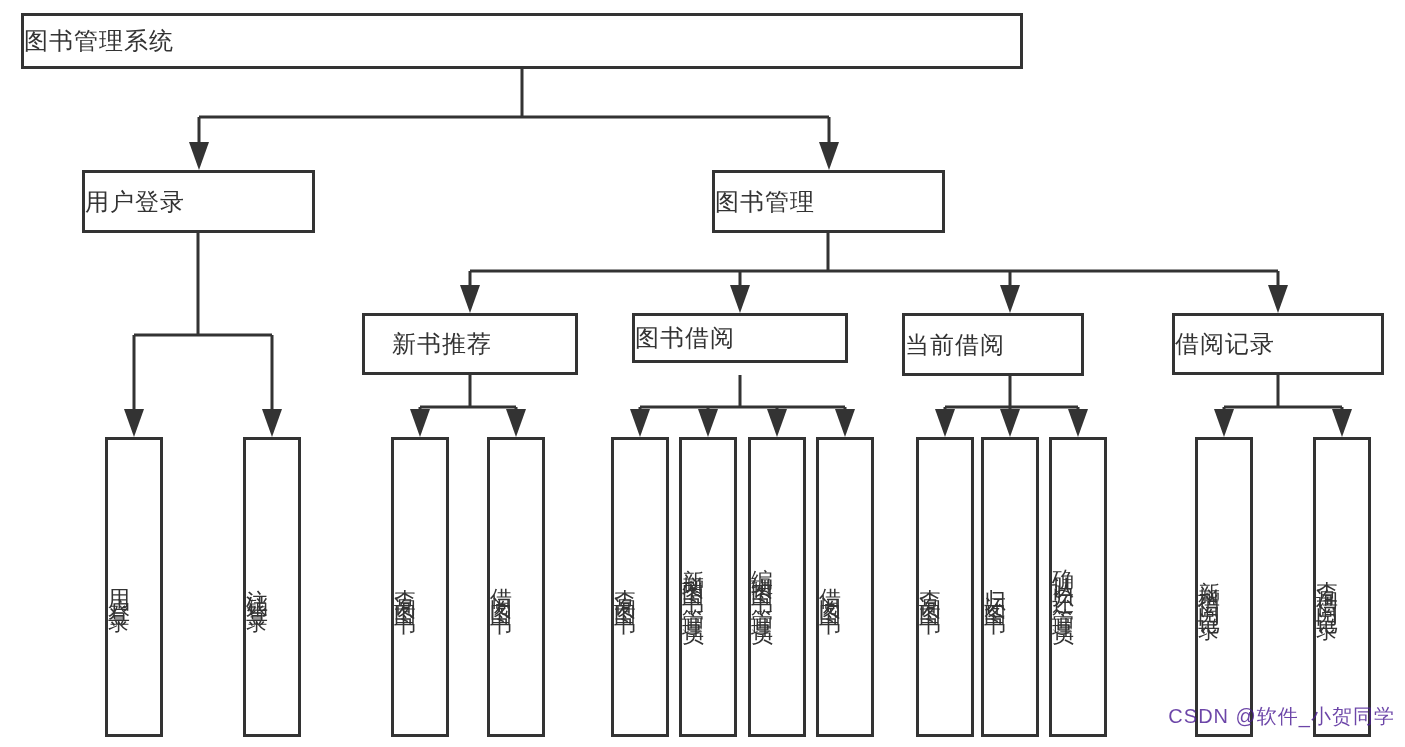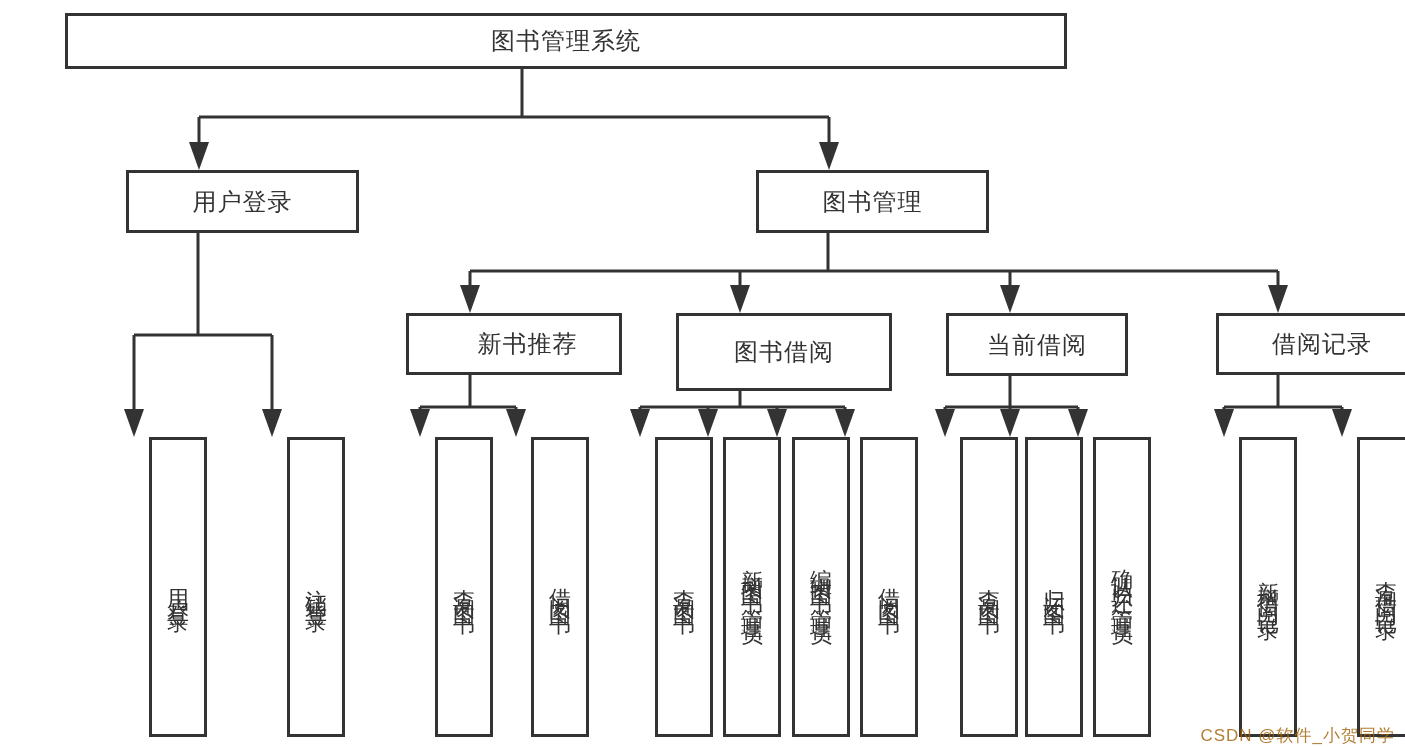--- a/index.html
+++ b/index.html
@@ -5,31 +5,31 @@
   html,body{margin:0;padding:0;background:#ffffff;}
   .canvas{
     position:relative;width:1405px;height:747px;background:#ffffff;overflow:hidden;
     font-family:"Liberation Sans","DejaVu Sans",sans-serif;color:#333333;
   }
   .wires{position:absolute;left:0;top:0;width:1405px;height:747px;z-index:1;}
   .wires path{stroke:#333333;stroke-width:3;fill:none;}
   .wires polygon{fill:#333333;stroke:none;}
   .node{
     position:absolute;box-sizing:border-box;border:3px solid #333333;background:#ffffff;
-    display:flex;align-items:center;justify-content:center;z-index:2;margin-left:44px;
+    display:flex;align-items:center;z-index:2;
   }
   .h-node{font-size:24px;letter-spacing:1px;white-space:nowrap;}
   .v-node{font-size:22px;}
   .v-node .vtext{
     writing-mode:vertical-rl;text-orientation:mixed;letter-spacing:8px;
     line-height:1;max-height:288px;
   }
   .watermark{
-    position:absolute;right:10px;bottom:0;z-index:5;
-    font-size:17px;color:#a16207;opacity:0.82;letter-spacing:1px;white-space:nowrap;
+    position:absolute;right:10px;bottom:17px;z-index:5;
+    font-size:20px;color:#4c1d95;opacity:0.82;letter-spacing:1px;white-space:nowrap;
   }
 </style>
 </head>
 <body>
 
 <div class="canvas">
 
   <svg class="wires" viewBox="0 0 1405 747" xmlns="http://www.w3.org/2000/svg">
     <g>
       <path d="M522,69 L522,117 M199,117 L829,117 M199,117 L199,144 M829,117 L829,144"></path>
@@ -80,21 +80,21 @@
   <div class="node h-node" style="left:82px;top:170px;width:233px;height:63px;">
     <span>用户登录</span>
   </div>
   <div class="node h-node" style="left:712px;top:170px;width:233px;height:63px;">
     <span>图书管理</span>
   </div>
 
   <div class="node h-node" style="left:362px;top:313px;width:216px;height:62px;padding-left:27px;">
     <span>新书推荐</span>
   </div>
-  <div class="node h-node" style="left:632px;top:313px;width:216px;height:78px;">
+  <div class="node h-node" style="left:632px;top:313px;width:216px;height:50px;">
     <span>图书借阅</span>
   </div>
   <div class="node h-node" style="left:902px;top:313px;width:182px;height:63px;">
     <span>当前借阅</span>
   </div>
   <div class="node h-node" style="left:1172px;top:313px;width:212px;height:62px;">
     <span>借阅记录</span>
   </div>
 
   <div class="node v-node" style="left:105px;top:437px;width:58px;height:300px;">

